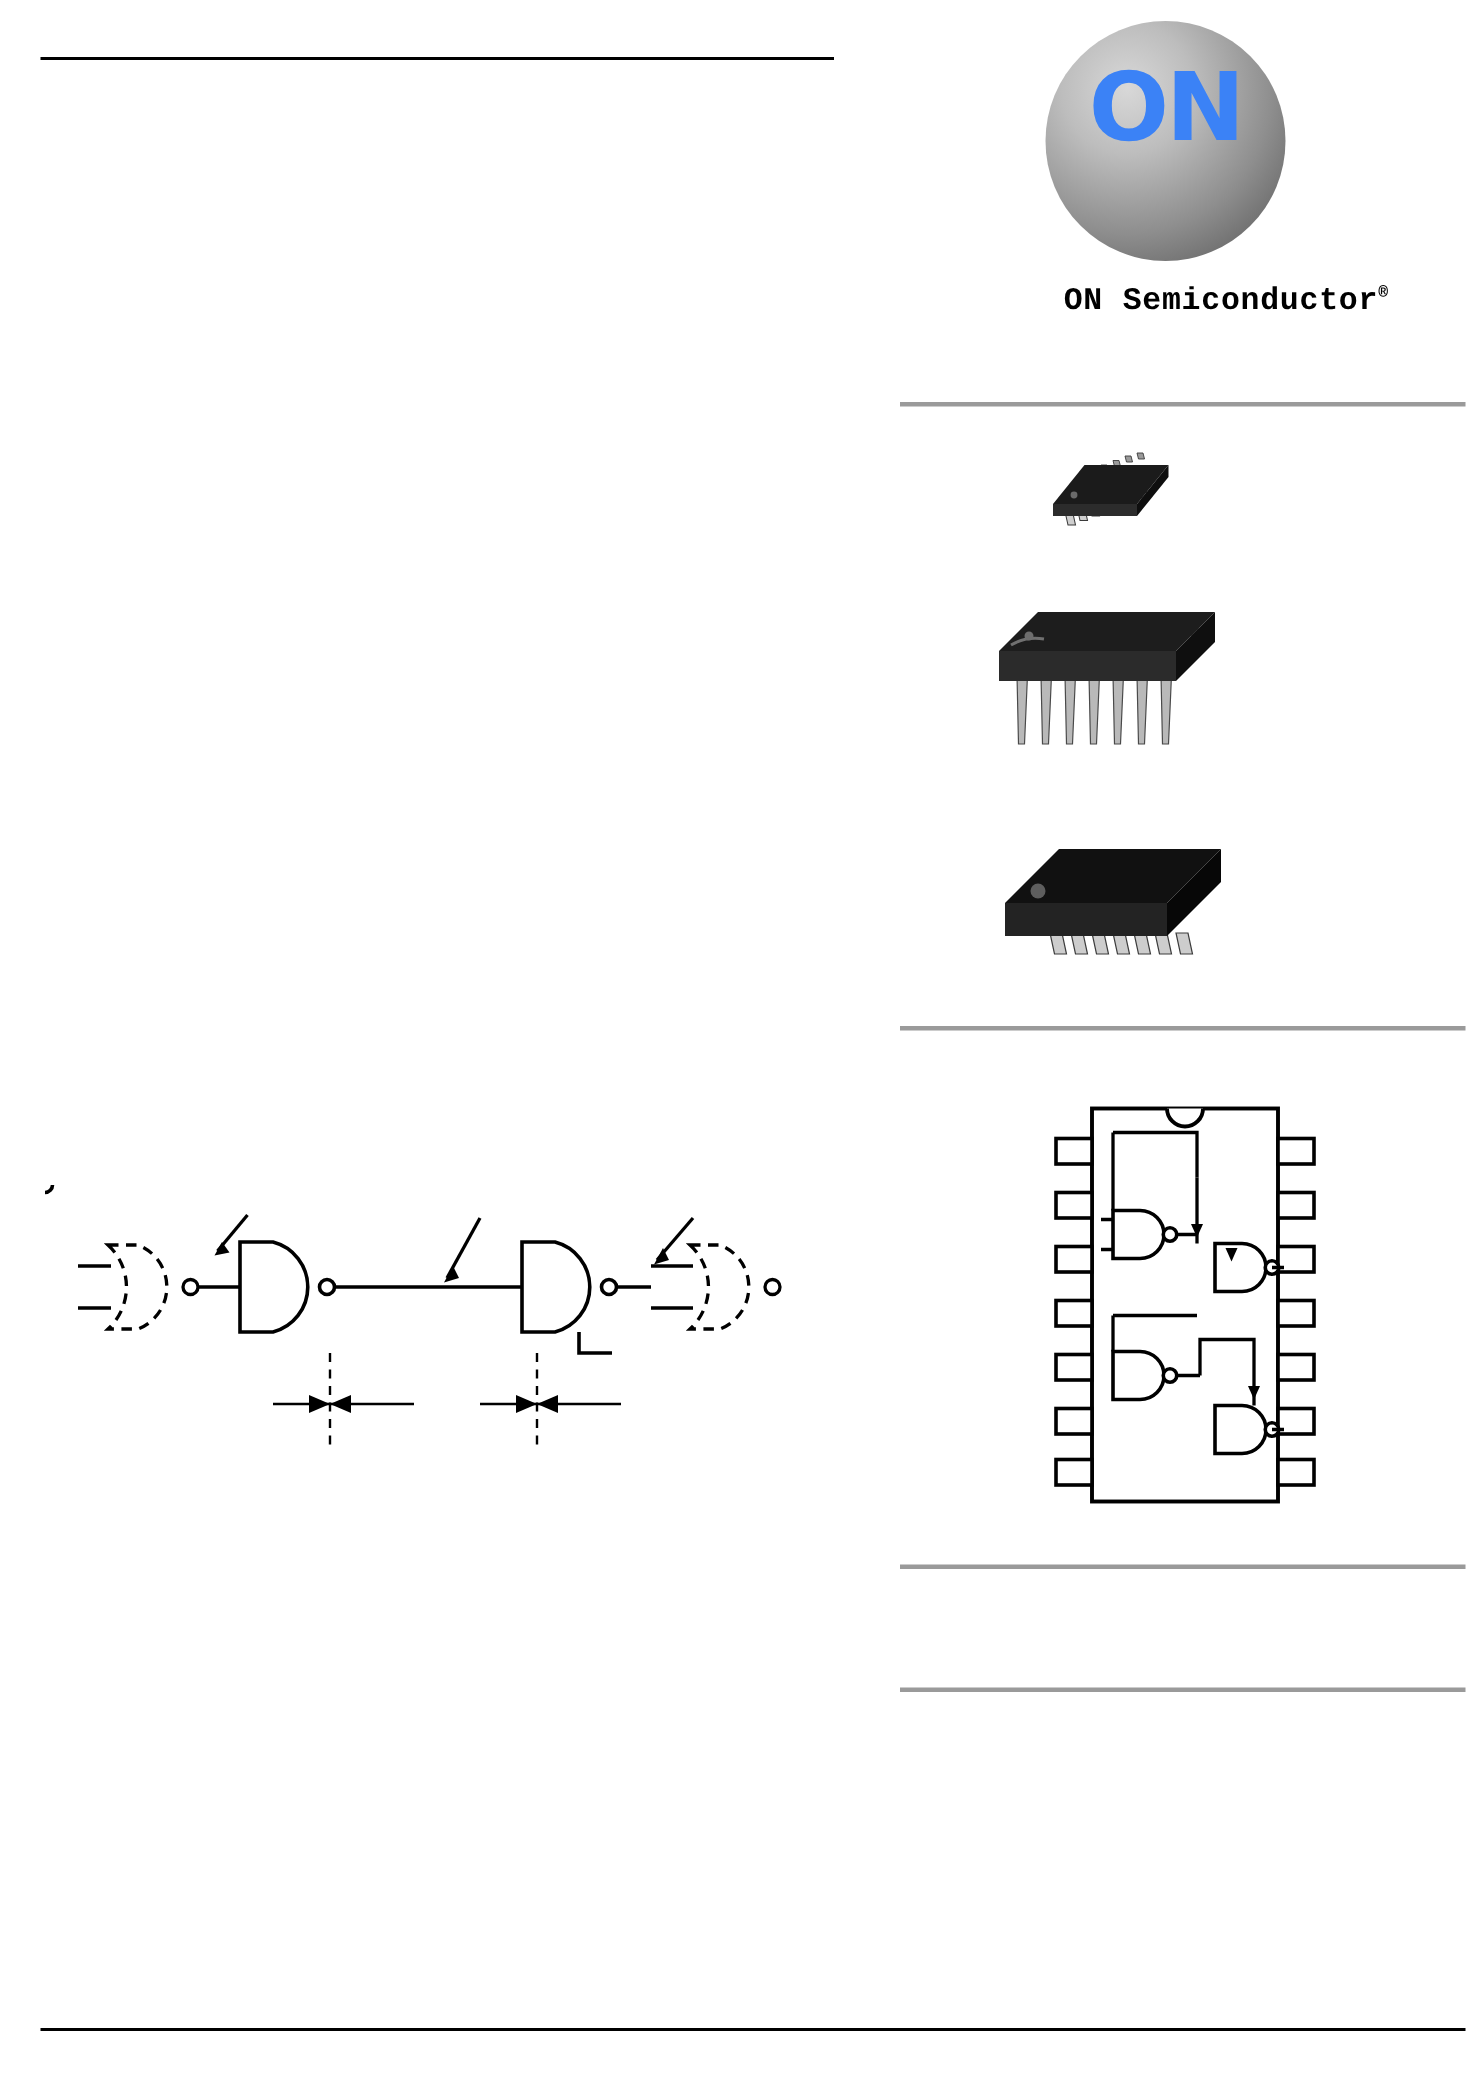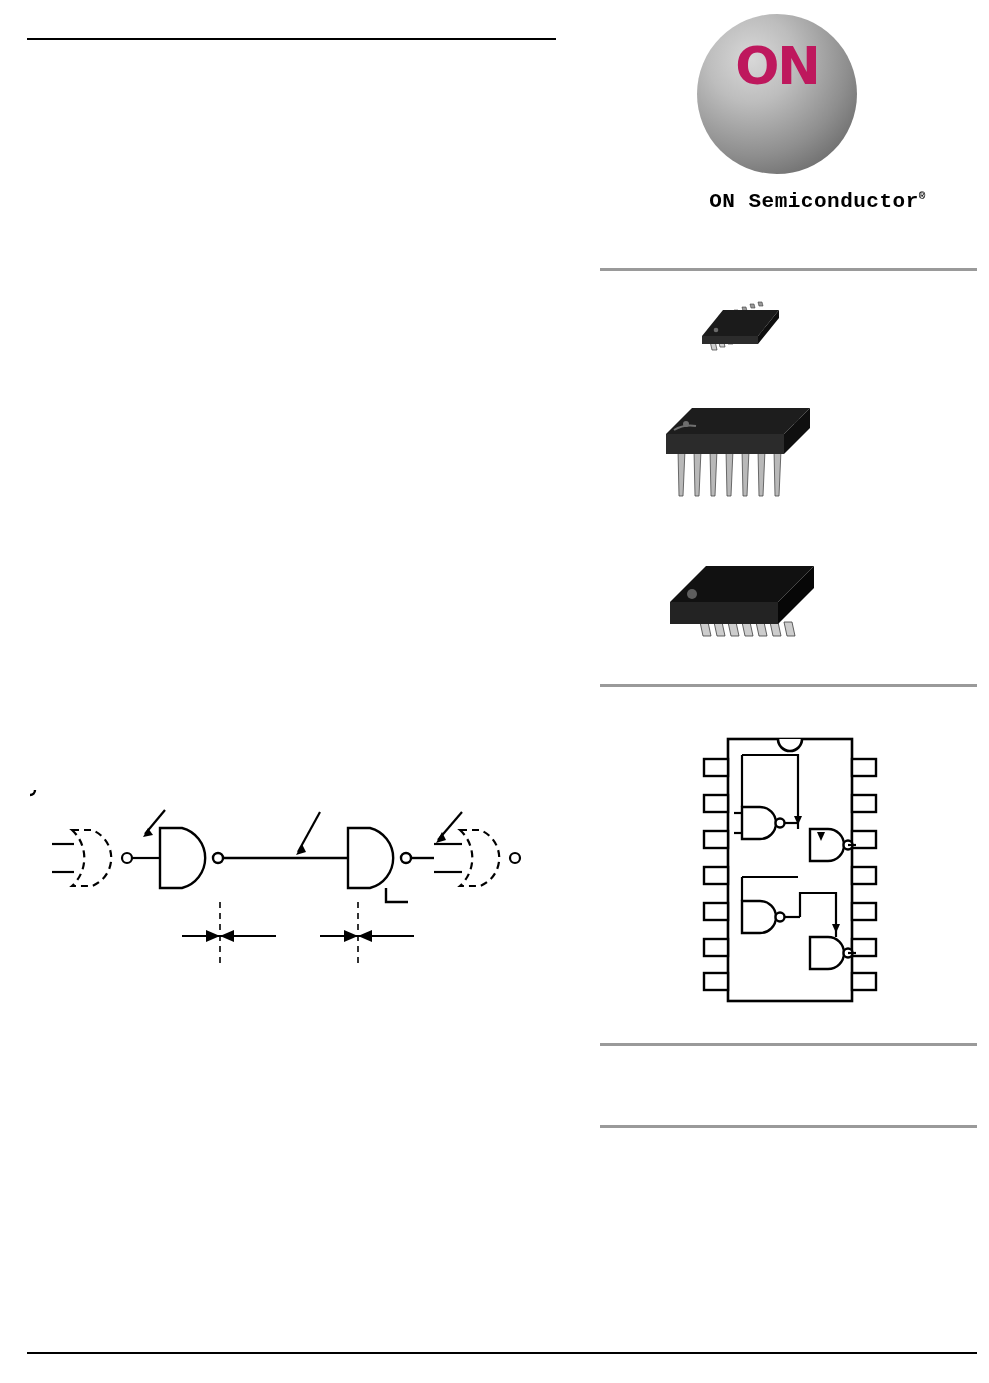--- a/index.html
+++ b/index.html
@@ -67,23 +67,23 @@
     background: radial-gradient(circle at 34% 28%, #d8d8d8 0%, #bdbdbd 28%, #8e8e8e 62%, #6e6e6e 82%, #8a8a8a 100%);
   }
   #on-logo-text {
     position: absolute;
     left: 0;
     top: 26px;
     width: 160px;
     text-align: center;
     font-family: "DejaVu Sans", sans-serif;
     font-weight: bold;
-    font-size: 52px;
+    font-size: 63px;
     letter-spacing: -2px;
-    color: #be185d;
+    color: #3b82f6;
     line-height: 1;
   }
   #on-brand {
     position: absolute;
     left: 629px;
     top: 190px;
     width: 377px;
     text-align: center;
     font-family: Liberation Mono, monospace;
     font-weight: bold;

